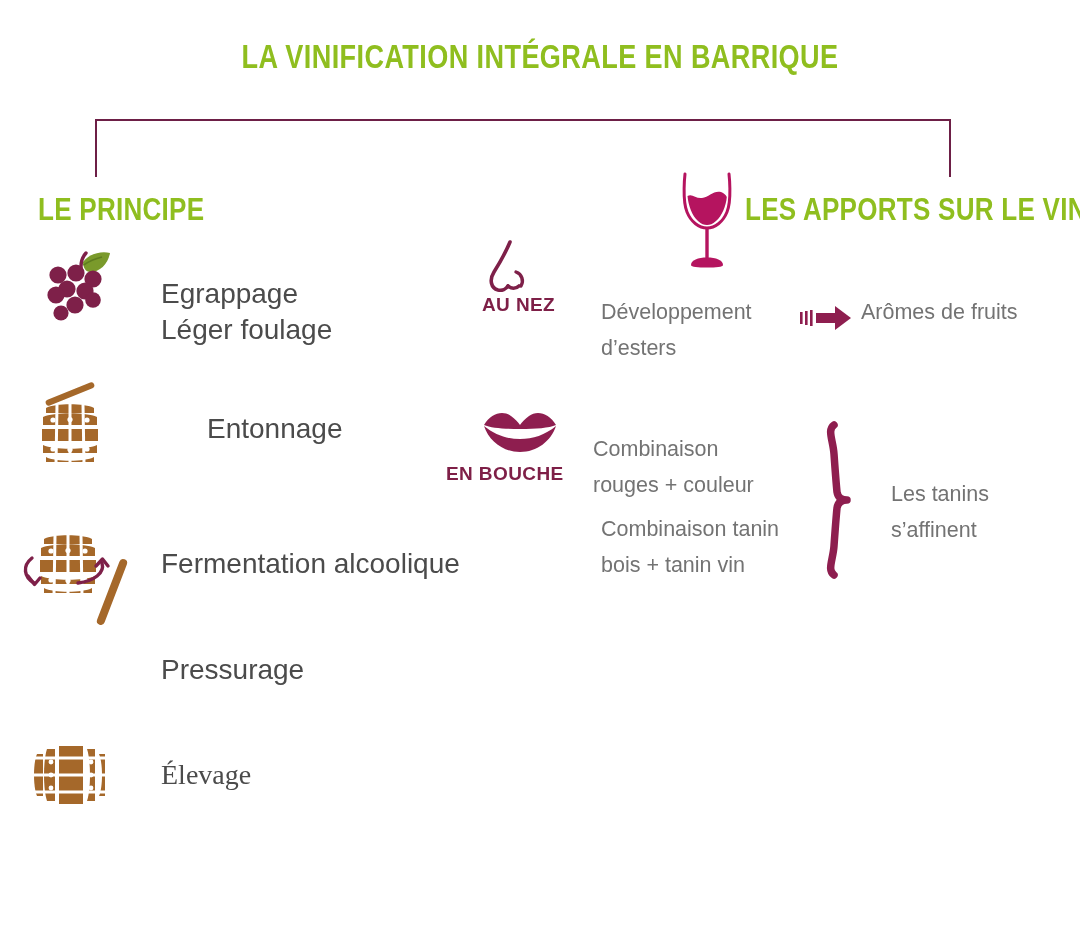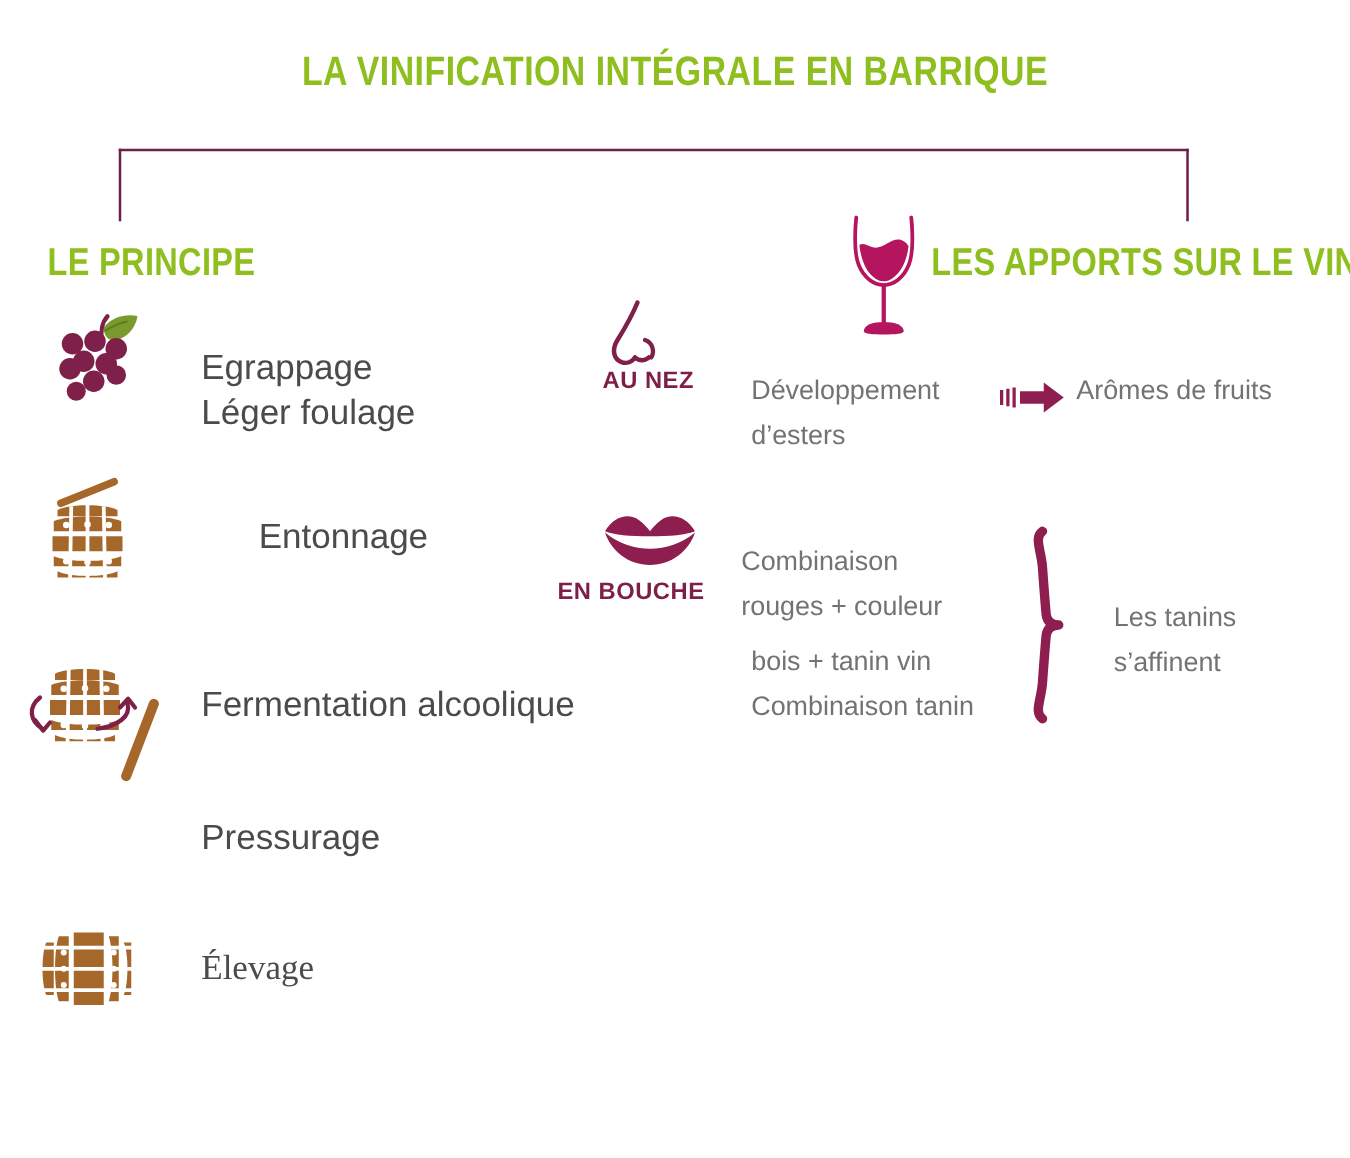--- a/index.html
+++ b/index.html
@@ -306,22 +306,22 @@
   </svg>
 </div>
 <div class="sense-label lbl-bouche">EN BOUCHE</div>
 
 <div class="body-text txt-comb1">
   <div>Combinaison</div>
   <div>rouges + couleur</div>
 </div>
 
 <div class="body-text txt-comb2">
+  <div>Combinaison tanin</div>
   <div>bois + tanin vin</div>
-  <div>Combinaison tanin</div>
 </div>
 
 <div class="brace-icon">
   <svg viewBox="0 0 40 160" width="40" height="160" aria-hidden="true">
     <path d="M10 5 C3 10 9 20 10 34 C11 48 12 62 13 72 C14 78 18 80 23 80
              C18 80 14 82 13 88 C12 98 11 112 10 126 C9 140 3 150 10 155" fill="none" stroke="#8e1e4f" stroke-width="7.5" stroke-linecap="round" stroke-linejoin="round"></path>
   </svg>
 </div>
 
 <div class="body-text txt-tanins">

